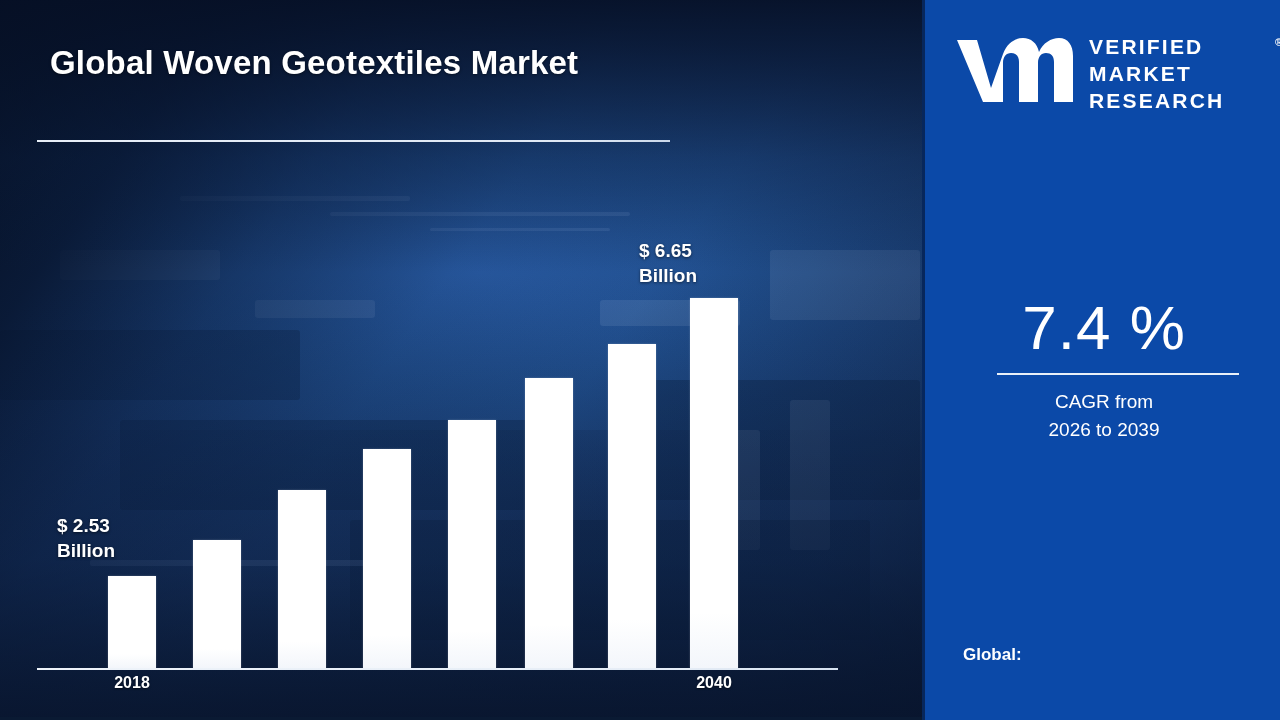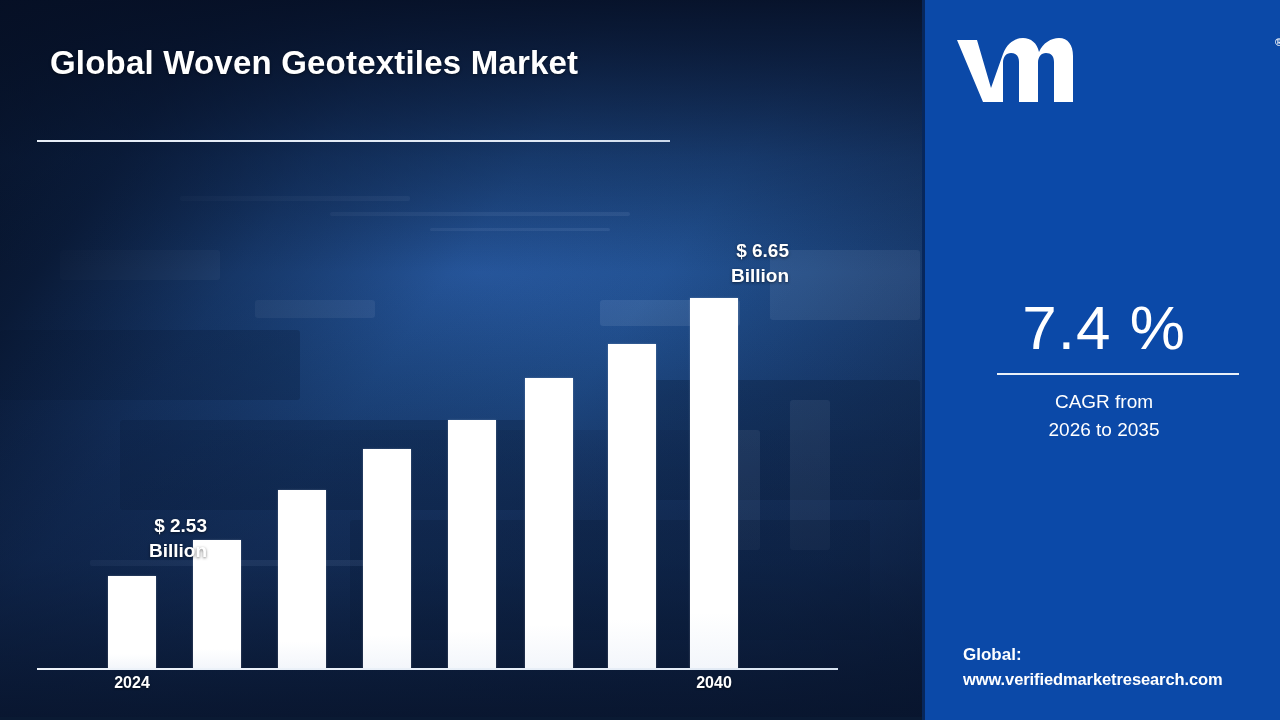--- a/index.html
+++ b/index.html
@@ -68,21 +68,21 @@
     position:absolute;bottom:52px;width:48px;
     background:linear-gradient(180deg,#ffffff 0%,#ffffff 85%,#f3f6fb 100%);
     box-shadow:0 0 2px rgba(255,255,255,.25);
   }
   .tick{
     position:absolute;top:674px;width:120px;text-align:center;
     font-size:16px;font-weight:700;color:#ffffff;
     text-shadow:0 1px 2px rgba(0,0,0,.5);
   }
   .val-label{
-    position:absolute;width:150px;text-align:right;
+    position:absolute;width:150px;text-align:left;
     font-size:19px;font-weight:700;color:#ffffff;line-height:1.3;
     text-shadow:0 1px 3px rgba(0,0,0,.55);
   }
 
   
   #right-panel{
     position:absolute;left:922px;top:0;width:358px;height:720px;
     background:#0b49a8;
     border-left:3px solid #07275c;
     box-sizing:border-box;
@@ -164,42 +164,46 @@
       <div class="val-label" style="left:57px;top:514px;">
         <span>$ 2.53</span><br>
         <span>Billion</span>
       </div>
 
       <div class="val-label" style="left:639px;top:239px;">
         <span>$ 6.65</span><br>
         <span>Billion</span>
       </div>
 
-      <div class="tick" style="left:72px;">2024</div>
+      <div class="tick" style="left:72px;">2018</div>
       <div class="tick" style="left:654px;">2040</div>
     </div>
   </div>
 
   <div id="right-panel">
 
     <div id="logo">
       <div id="logo-mark">
         <svg viewBox="0 0 122 70" width="122" height="70" aria-hidden="true">
           <path d="M4 4 L24 4 L38 52 L50 18 C54 7 62 2 70 2 C78 2 84 7 86 16 C90 7 98 2 106 2 C115 2 120 9 120 20 L120 66 L101 66 L101 26 C101 20 98 17 93 17 C88 17 85 21 85 27 L85 66 L66 66 L66 26 C66 20 63 17 58 17 C53 17 50 21 50 27 L50 66 L30 66 Z" fill="#ffffff"></path>
         </svg>
       </div>
+      <div id="logo-text">
+        <span>VERIFIED</span><br>
+        <span>MARKET</span><br>
+        <span>RESEARCH</span>
+      </div>
       <div id="logo-reg">®</div>
     </div>
 
     <div id="cagr-value">7.4 %</div>
     <div id="cagr-rule"></div>
     <div id="cagr-caption">
       <span>CAGR from</span><br>
-      <span>2026 to 2035</span>
+      <span>2026 to 2039</span>
     </div>
 
     <div id="source">
       <span>Global:</span>
-      <span class="url">www.verifiedmarketresearch.com</span>
     </div>
   </div>
 
 </div>
 
 </body></html>

